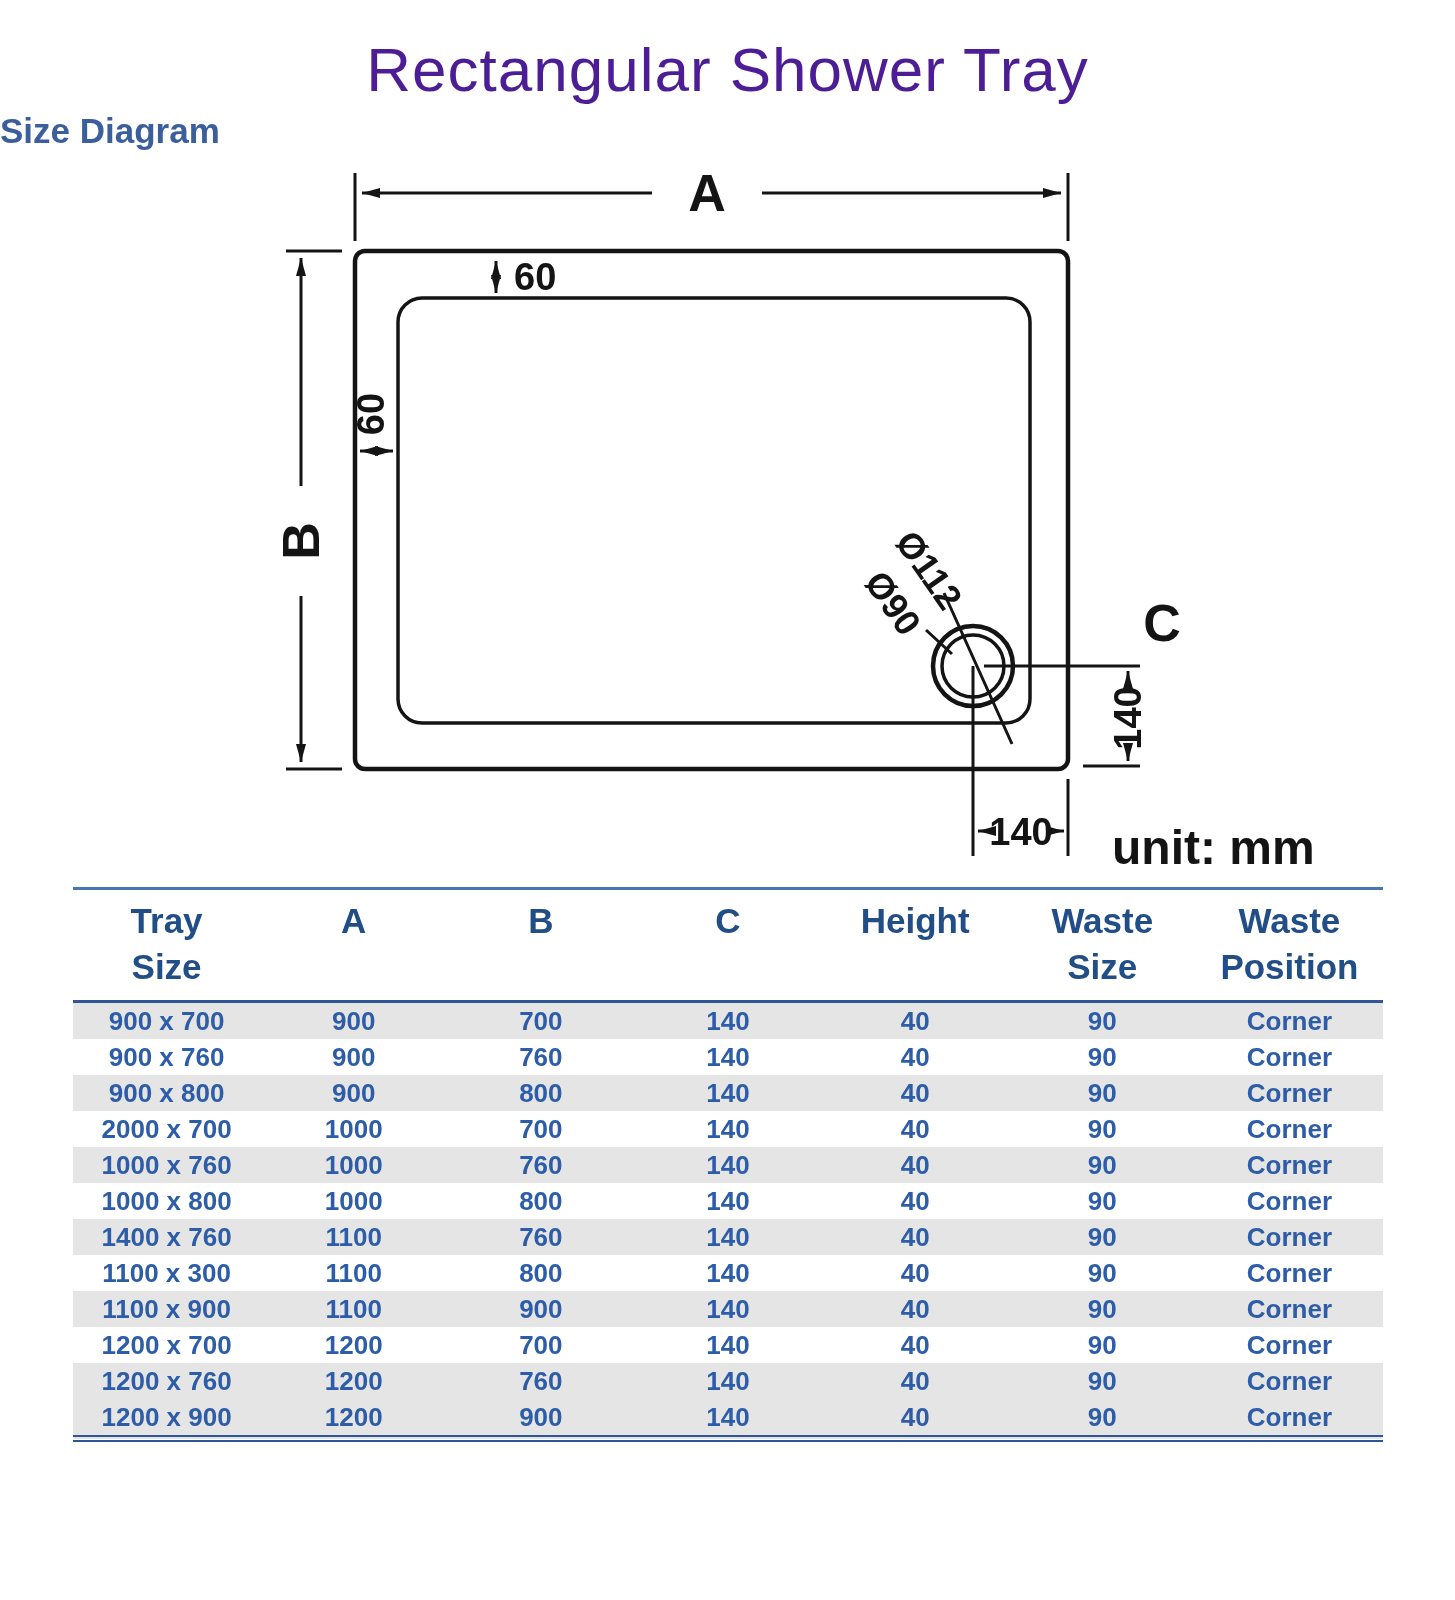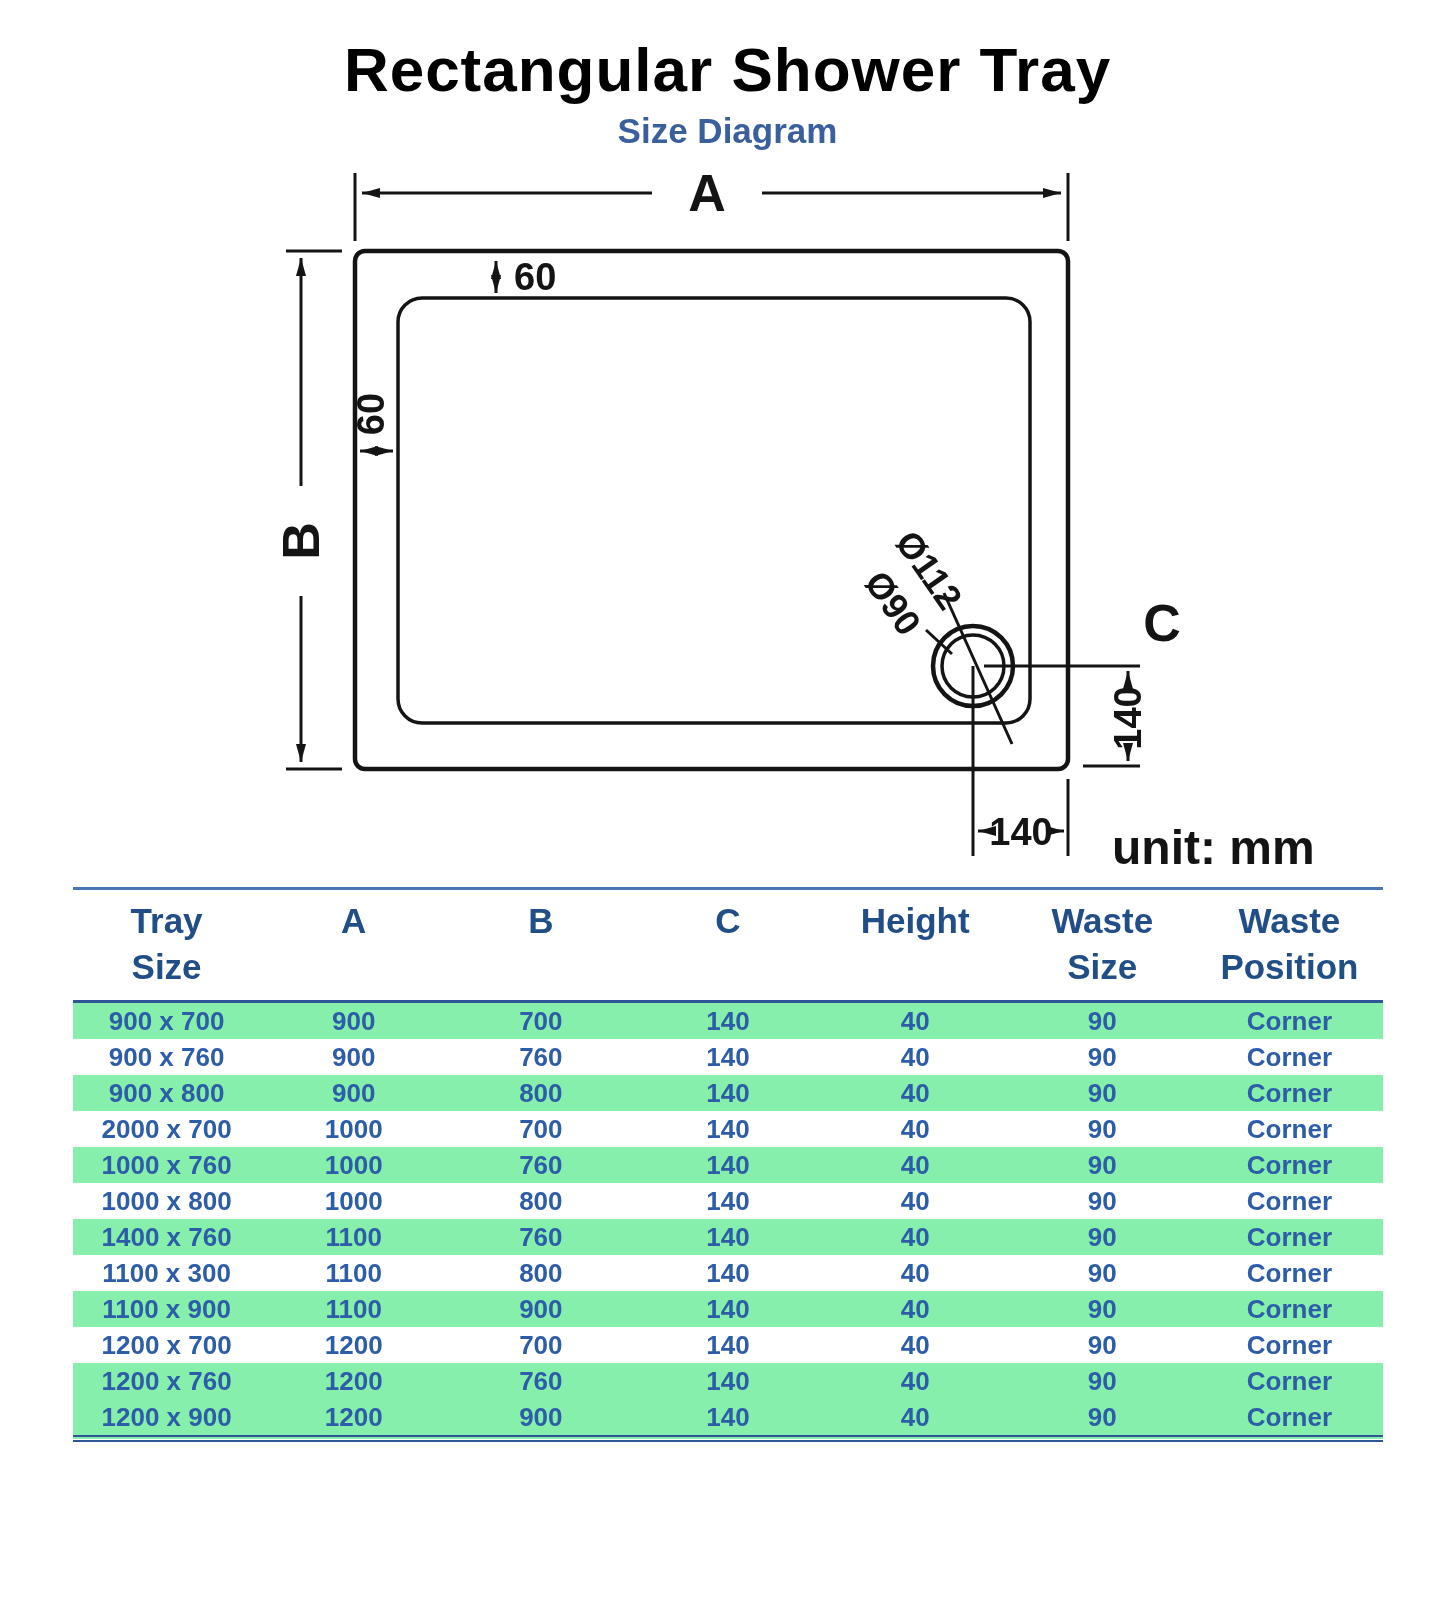--- a/index.html
+++ b/index.html
@@ -1,25 +1,25 @@
 <!DOCTYPE html>
 <html><head>
 <meta charset="utf-8">
 <style>
   html,body{margin:0;padding:0;background:#ffffff;}
   body{width:1455px;height:1600px;overflow:hidden;font-family:"Liberation Sans",sans-serif;position:relative;}
   .page{width:1455px;height:1600px;position:relative;}
 
   .title{
     margin:0;padding-top:34px;text-align:center;
-    font-size:62px;font-weight:700;color:#000000;letter-spacing:1px;
+    font-size:62px;font-weight:400;color:#4c1d95;letter-spacing:1px;
     font-family:"Liberation Sans",sans-serif;
   }
   .subtitle{
-    margin:6px 0 0 0;text-align:center;
+    margin:6px 0 0 0;text-align:left;
     font-size:35px;font-weight:700;color:#3b5f9d;
   }
 
   .diagram-svg{display:block;margin-top:10px;}
 
   .table-wrap{margin:6px 0 0 73px;width:1310px;}
   table.size-table{
     width:1310px;border-collapse:collapse;table-layout:fixed;
     border-top:3px solid #4a77b4;
     border-bottom:7px double #2e5594;
@@ -28,21 +28,21 @@
   table.size-table th{
     font-size:35px;font-weight:700;color:#224e87;line-height:1.32;
     padding:8px 0 10px 0;text-align:center;vertical-align:top;
     white-space:pre-line;font-family:"Liberation Sans",sans-serif;
   }
   table.size-table td{
     font-size:26px;font-weight:700;color:#2d5da8;
     text-align:center;height:36px;padding:0;line-height:36px;
     font-family:"Liberation Sans",sans-serif;
   }
-  table.size-table tr.shaded{background:#86efac;}
+  table.size-table tr.shaded{background:#e5e5e5;}
 </style>
 </head>
 <body>
 
 <div class="page">
 
   <h1 class="title">Rectangular Shower Tray</h1>
   <div class="subtitle">Size Diagram</div>
 
   <svg class="diagram-svg" width="1455" height="720" viewBox="0 0 1455 720">

